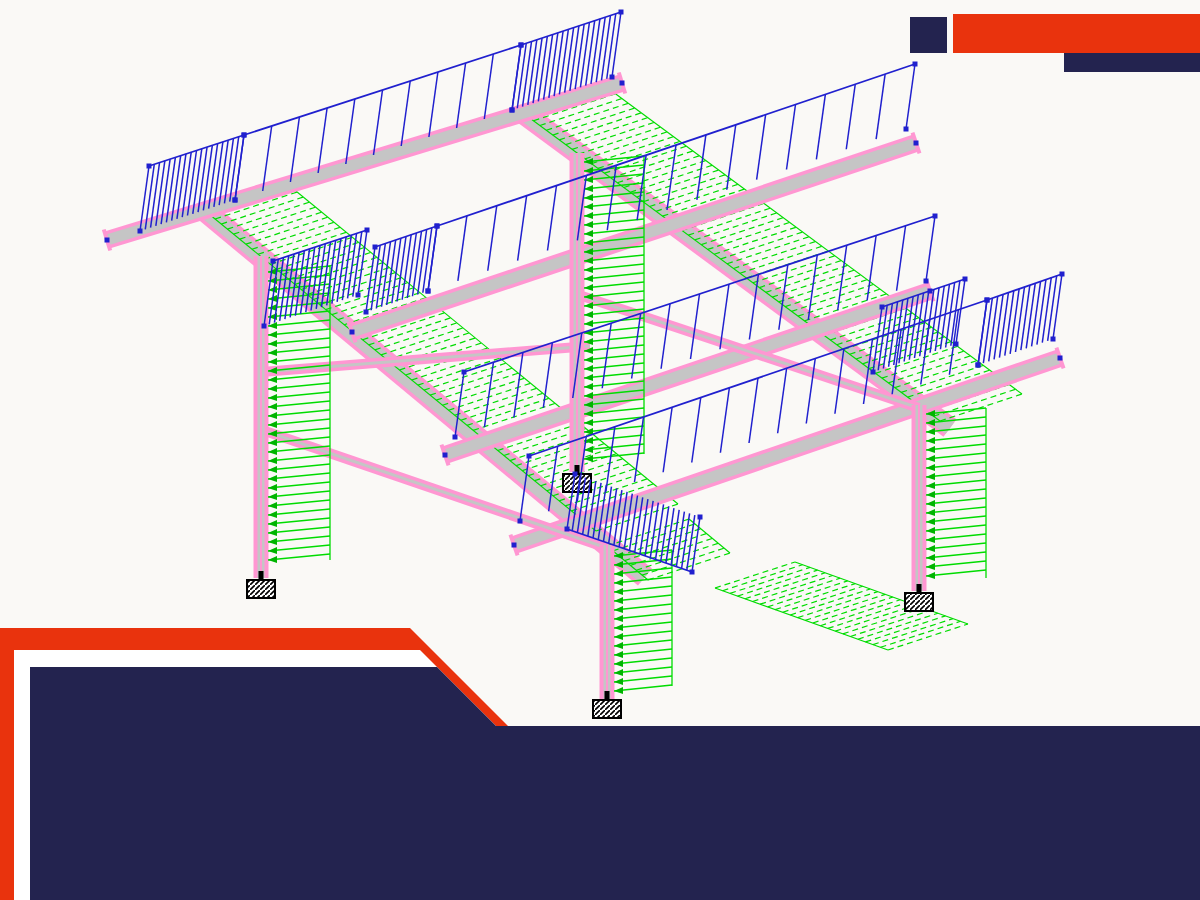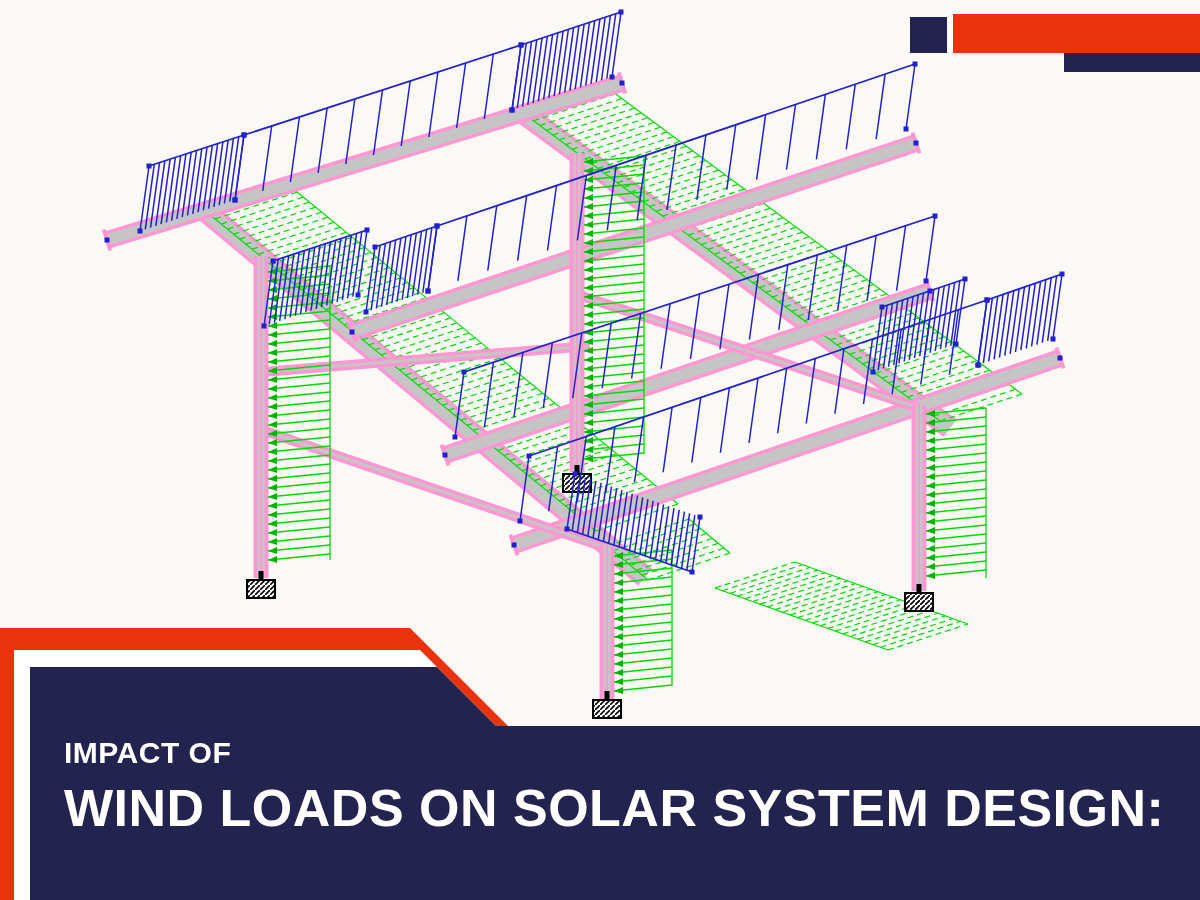--- a/index.html
+++ b/index.html
@@ -719,17 +719,13 @@
     </svg>
 
   <div class="decor navy-square"></div>
   <div class="decor orange-top-bar"></div>
   <div class="decor navy-top-bar"></div>
 
   <div class="banner-layer banner-orange"></div>
   <div class="banner-layer banner-white"></div>
   <div class="banner-layer banner-navy"></div>
 
-  <div class="banner-text">
-    <div class="kicker">IMPACT OF</div>
-    <div class="title">WIND LOADS ON SOLAR SYSTEM DESIGN:</div>
-  </div>
 </div>
 
 </body></html>

